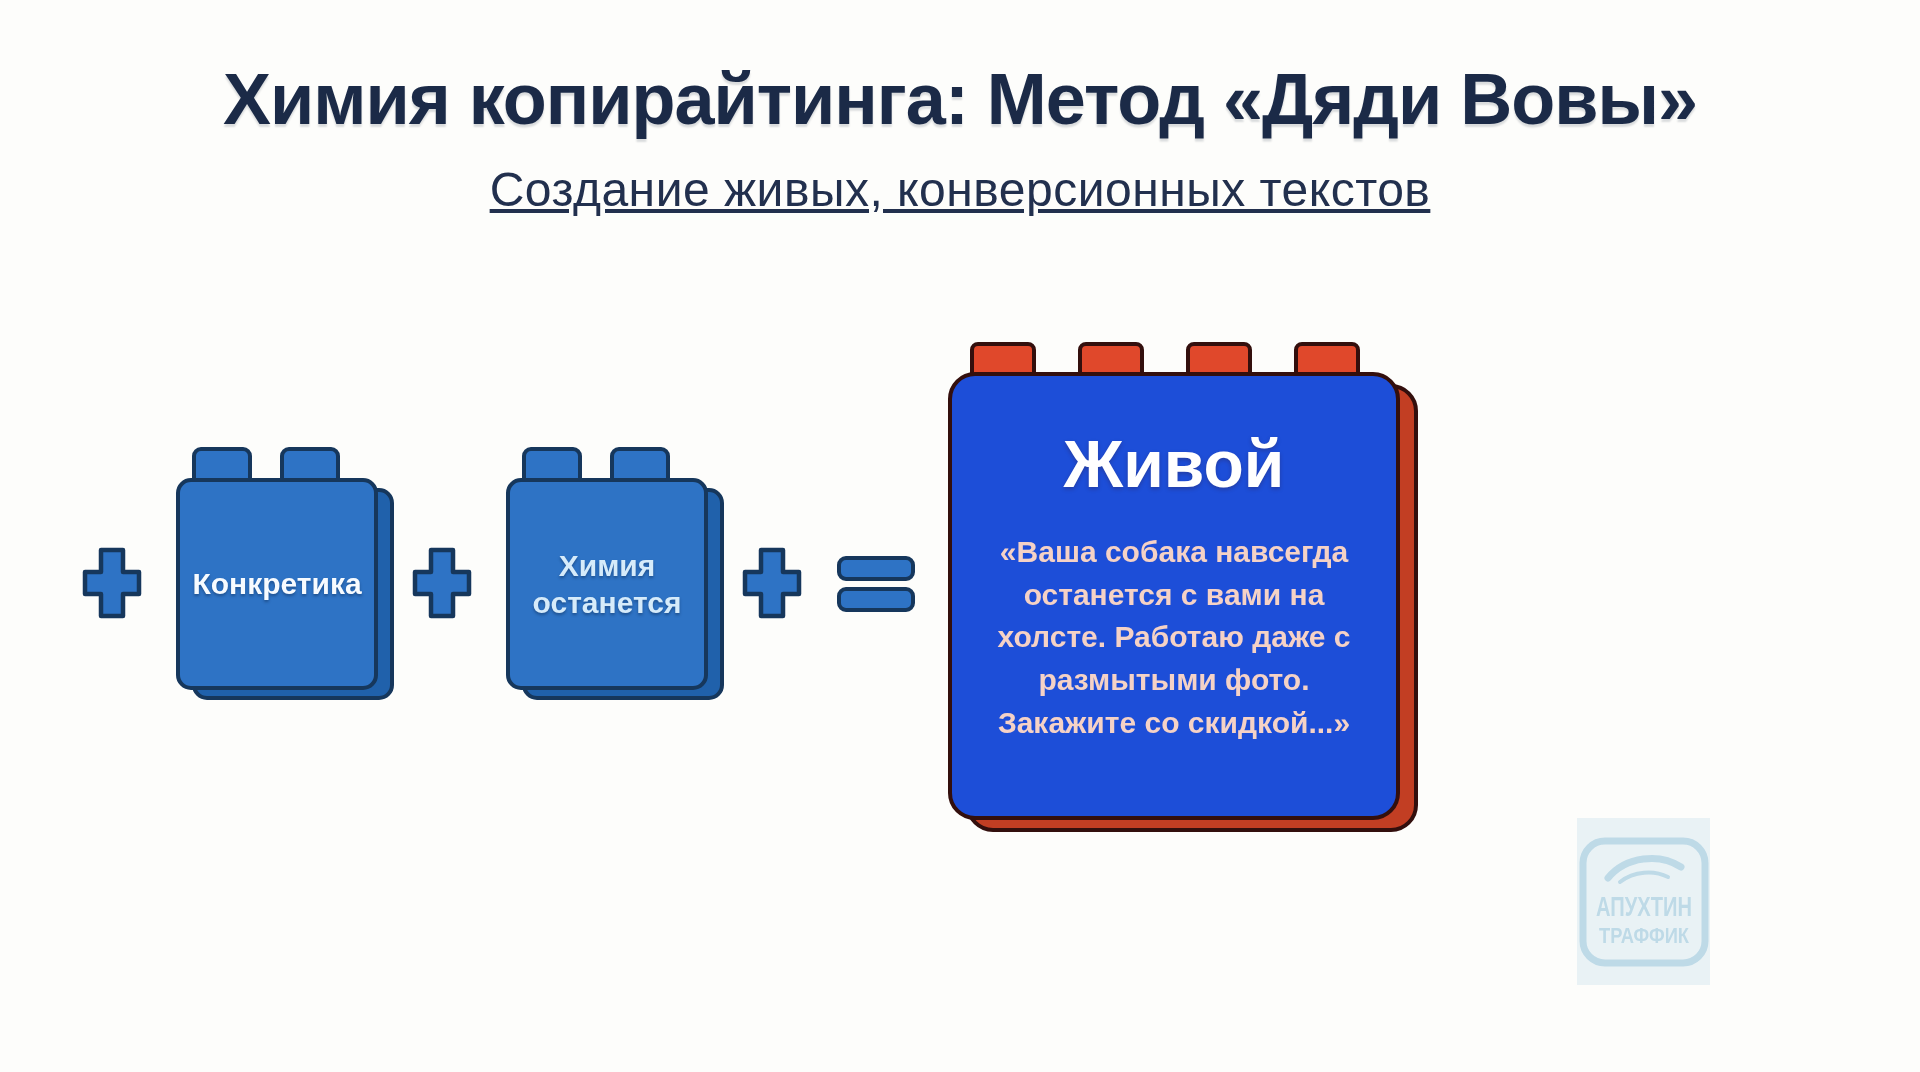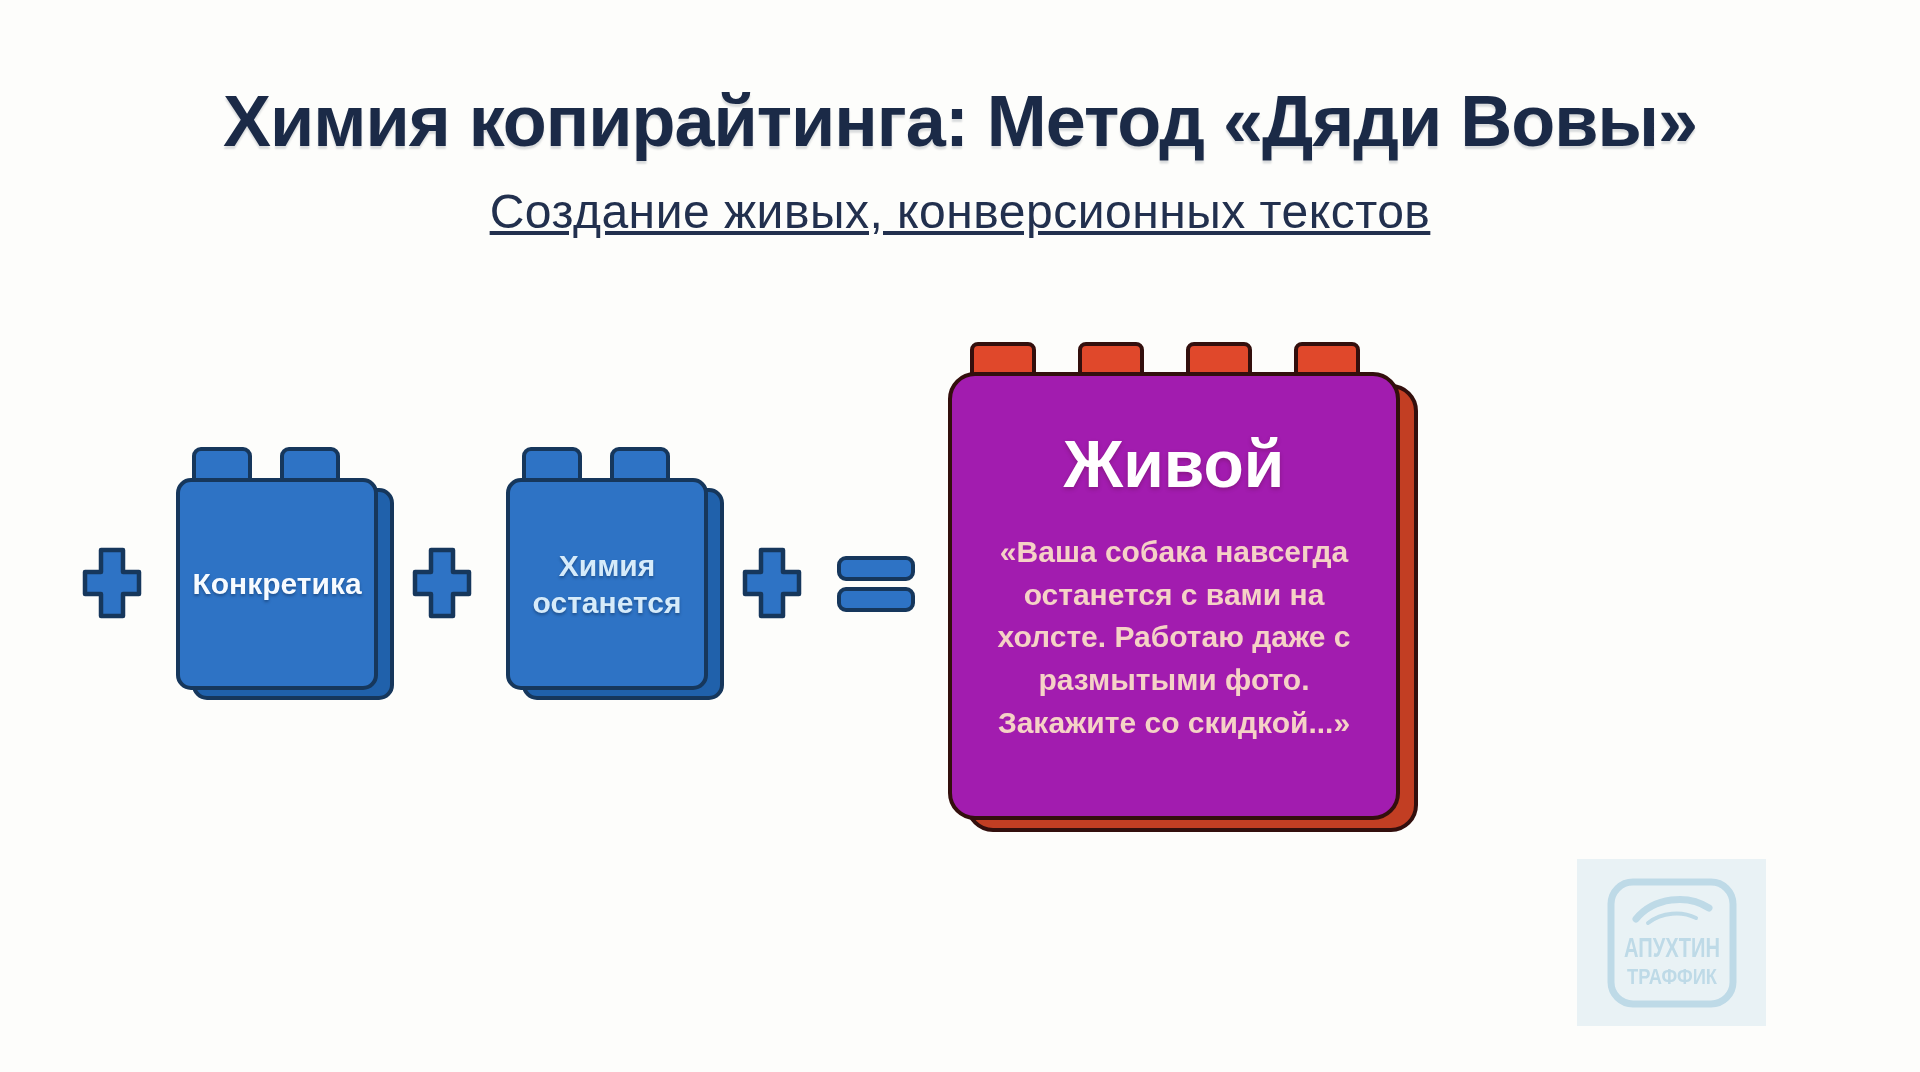--- a/index.html
+++ b/index.html
@@ -3,21 +3,21 @@
 <meta charset="utf-8">
 <style>
   html,body{margin:0;padding:0;background:#e9e9e9;}
   .canvas{
     position:relative;width:1920px;height:1072px;margin:0 auto;
     background:#fdfdfb;overflow:hidden;
     font-family:"Liberation Sans",sans-serif;
   }
   
   .title{
-    margin:0;padding-top:80px;text-align:center;
+    margin:0;padding-top:58px;text-align:center;
     font-size:72px;font-weight:bold;letter-spacing:-1px;
     color:#1b2a47;text-shadow:0 3px 2px rgba(10,20,40,.14);
   }
   .subtitle{
     margin-top:22px;text-align:center;
     font-size:48px;font-weight:400;letter-spacing:.5px;color:#22304e;text-decoration:underline;
   }
   
   .formula{
     position:absolute;top:478px;left:80px;
@@ -35,21 +35,21 @@
     left:18px;top:12px;right:-18px;bottom:-12px;
     background:#c23e23;border:4px solid #330f0d;border-radius:27px;
   }
   .brick .body{
     position:absolute;inset:0;box-sizing:border-box;
     background:#2e73c5;border:4px solid #16375c;border-radius:15px;
     display:flex;flex-direction:column;justify-content:center;align-items:center;
     z-index:2;
   }
   .brick.red .body{
-    background:#a21caf;border:4px solid #330f0d;border-radius:27px;
+    background:#1d4ed8;border:4px solid #330f0d;border-radius:27px;
     justify-content:flex-start;
   }
   .stud{
     position:absolute;top:-31px;width:60px;height:38px;box-sizing:border-box;
     background:#2e73c5;border:4px solid #16375c;border-radius:9px 9px 0 0;
     z-index:1;
   }
   .blue .stud.s1{left:16px;} .blue .stud.s2{left:104px;}
   .red .stud{
     top:-30px;width:66px;height:37px;
@@ -71,21 +71,21 @@
     margin-top:50px;text-align:center;
     font-size:66px;font-weight:bold;line-height:1.17;color:#ffffff;
     text-shadow:0 2px 4px rgba(60,10,5,.25);
   }
   .result-quote{
     margin-top:28px;padding:0 40px;text-align:center;
     font-size:30px;font-weight:bold;line-height:1.42;color:#f5d2c6;
   }
   
   .watermark{
-    position:absolute;left:1577px;top:859px;width:189px;height:167px;
+    position:absolute;left:1577px;top:818px;width:133px;height:167px;
     background:rgba(213,231,240,.5);
     display:flex;align-items:center;justify-content:center;
   }
 </style>
 </head>
 <body>
 
 <div class="canvas">
 
   <h1 class="title">Химия копирайтинга: Метод «Дяди Вовы»</h1>

